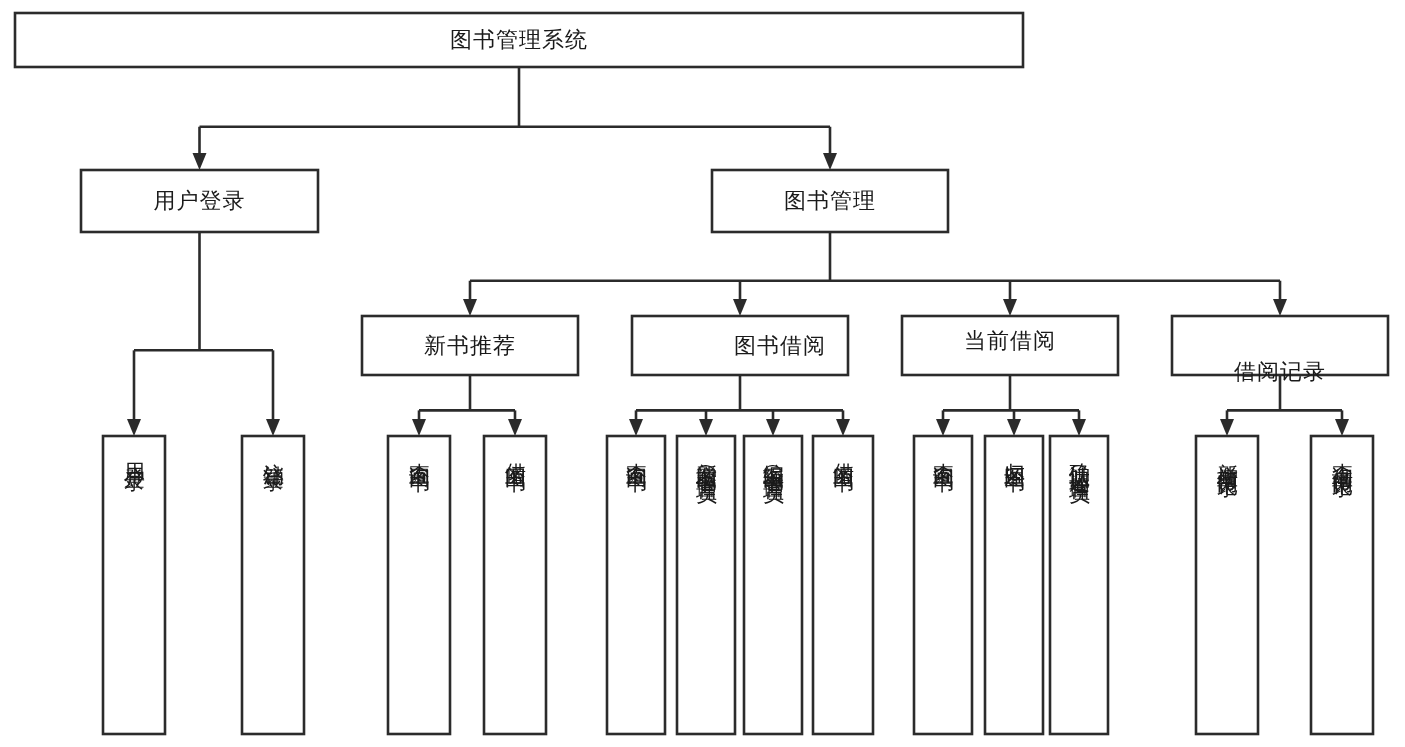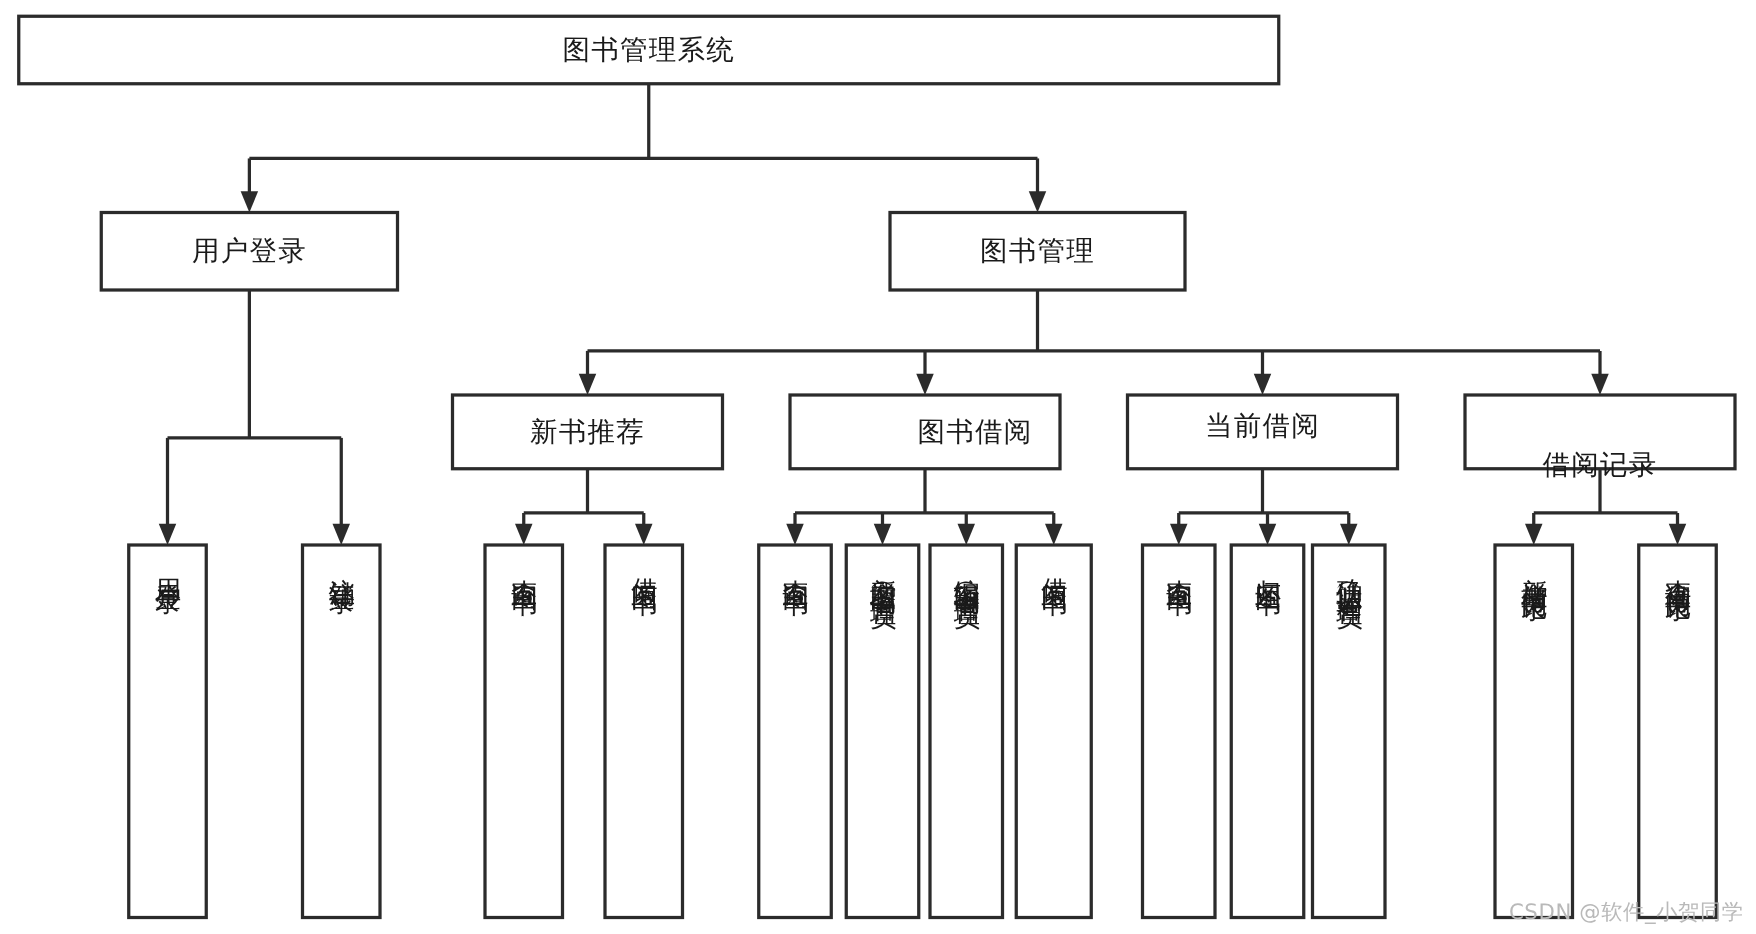--- a/index.html
+++ b/index.html
@@ -223,14 +223,13 @@
         <span class="vert-label">确认归还（管理员）</span>
       </div>
       <div class="vert-label-wrap" style="left: 1196px; top: 446px; width: 62px; height: 284px;">
         <span class="vert-label">新增借阅记录</span>
       </div>
       <div class="vert-label-wrap" style="left: 1311px; top: 446px; width: 62px; height: 284px;">
         <span class="vert-label">查询借阅记录</span>
       </div>
     </div>
 
-  <div class="watermark">CSDN @软件_小贺同学</div>
 </div>
 
 </body></html>

